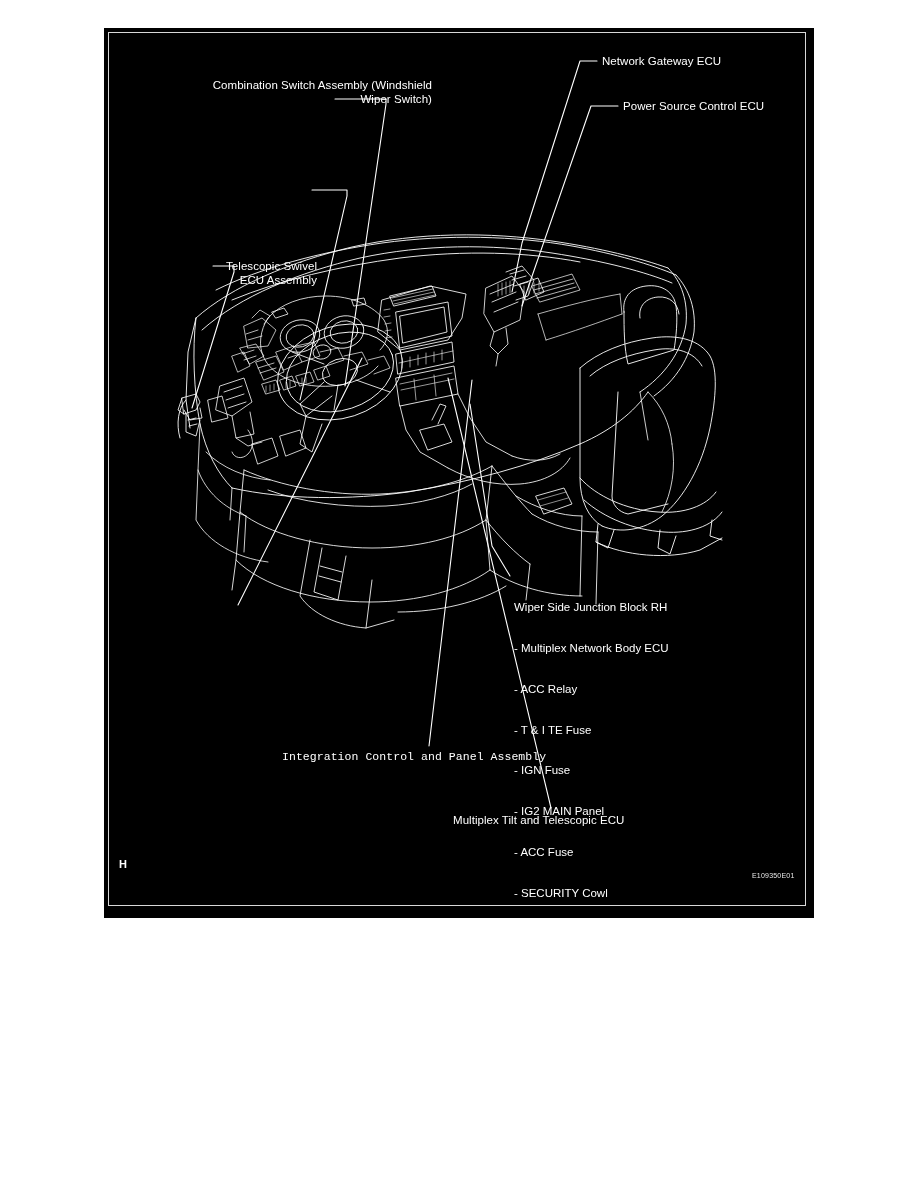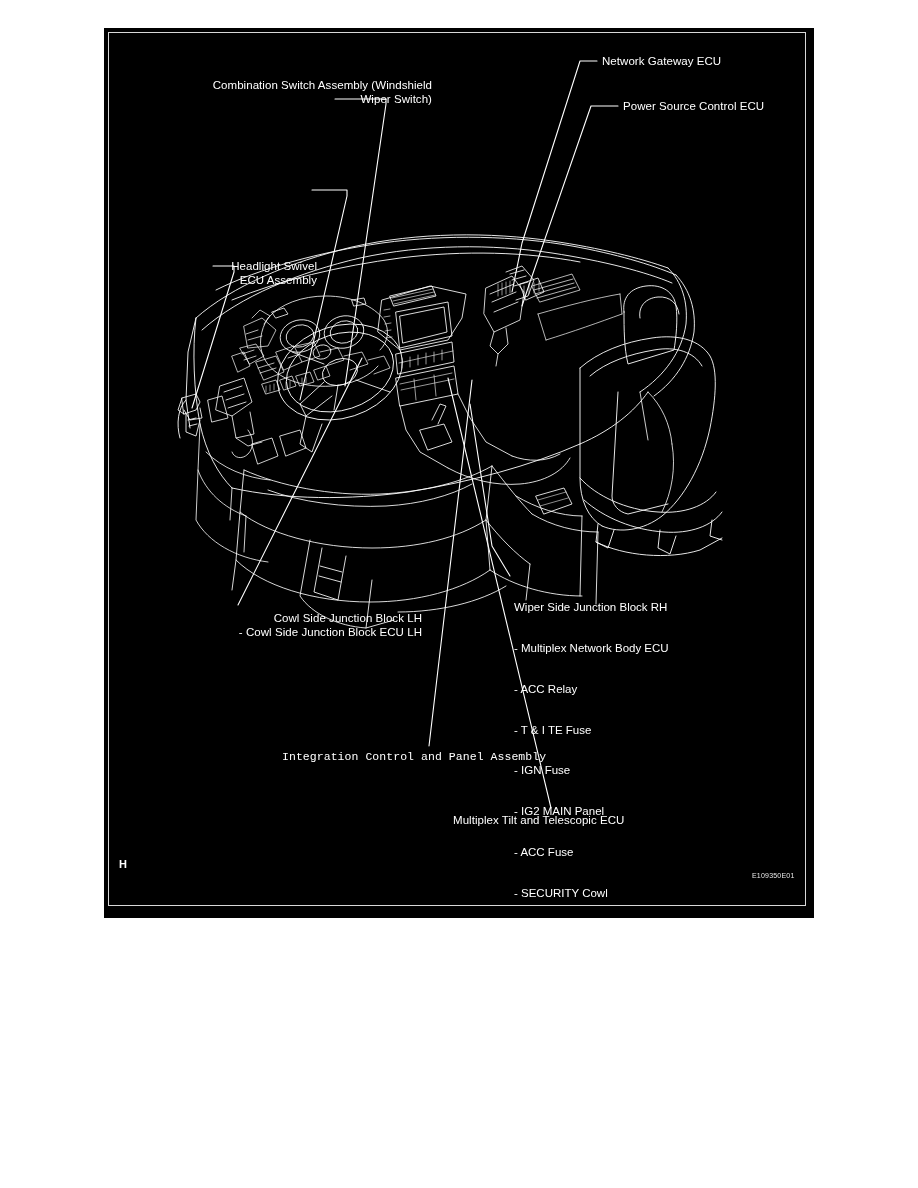--- a/index.html
+++ b/index.html
@@ -393,29 +393,27 @@
         <path d="M 672 444 C 676 468 672 492 662 512"></path>
       </g>
 
     </g>
   </svg>
 
   <div class="lbl" style="left:162px; top:79px; width:270px;"><span>Combination Switch Assembly (Windshield</span>
 <span>Wiper Switch)</span></div>
 
 
-  <div class="lbl" style="left:117px; top:260px; width:200px;"><span>Headlight Swivel</span>
+  <div class="lbl" style="left:117px; top:260px; width:200px;"><span>Telescopic Swivel</span>
 <span>ECU Assembly</span></div>
 
   <div class="lbl" style="left:602px; top:55px;"><span>Network Gateway ECU</span></div>
 
   <div class="lbl" style="left:623px; top:100px;"><span>Power Source Control ECU</span></div>
 
-  <div class="lbl" style="left:122px; top:612px; width:300px;"><span>Cowl Side Junction Block LH</span>
-<span>- Cowl Side Junction Block ECU LH</span></div>
 
   <div class="list-block" style="left:514px; top:574px; width:240px;">
     <div>Wiper Side Junction Block RH</div>
     <div>- Multiplex Network Body ECU</div>
     <div>- ACC Relay</div>
     <div>- T &amp; I TE Fuse</div>
     <div>- IGN Fuse</div>
     <div>- IG2 MAIN Panel</div>
     <div>- ACC Fuse</div>
     <div>- SECURITY Cowl</div>

